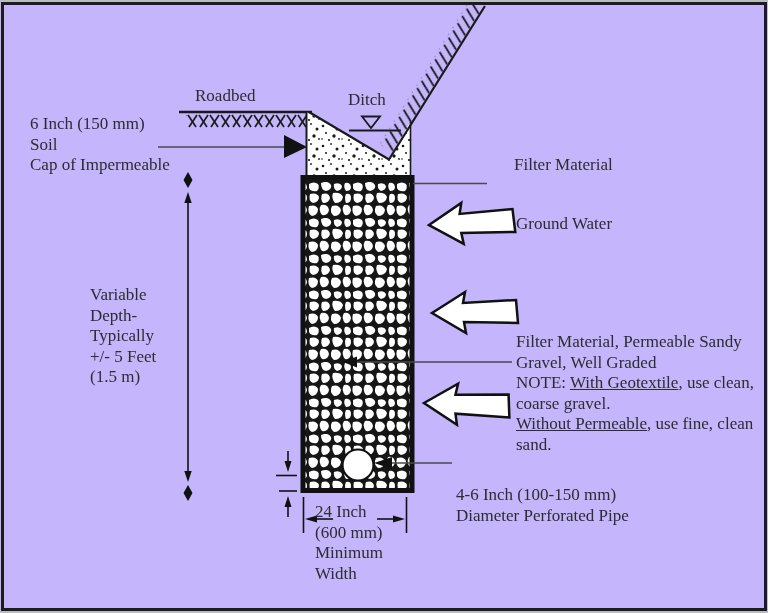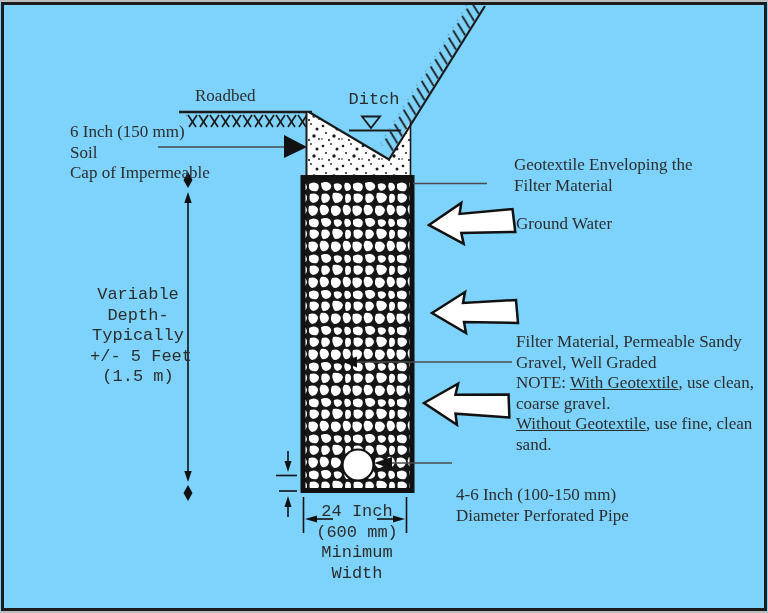--- a/index.html
+++ b/index.html
@@ -1,26 +1,26 @@
 <!DOCTYPE html>
 <html><head>
 <meta charset="utf-8">
 <style>
   html,body{margin:0;padding:0;background:#e8e8e8;}
   .stage{
-    position:relative;width:768px;height:613px;background:#7dd3fc;
+    position:relative;width:768px;height:613px;background:#c4b5fd;
     font-family:"Liberation Serif","DejaVu Serif",serif;color:#2d2d2d;
     overflow:hidden;border-top:2px solid #b9bdbd;border-bottom:2px solid #b9bdbd;
     box-sizing:border-box;
   }
   .frame{position:absolute;left:1px;top:0;right:1px;bottom:0;border:3px solid #1c1c1c;pointer-events:none;z-index:5;}
   .dwg{position:absolute;left:0;top:0;z-index:1;}
   .lbl{position:absolute;z-index:2;font-size:17px;line-height:20.5px;white-space:nowrap;}
   .lbl span{display:block;}
-  .center{text-align:center;font-family:Liberation Mono, monospace;}
+  .center{}
   .inline span{display:inline;margin-top:17px;}
   .ul{text-decoration:underline;}
 </style>
 </head>
 <body>
 
 <div class="stage">
   <div class="frame"></div>
 
   <svg class="dwg" width="768" height="613" viewBox="0 0 768 613">
@@ -150,49 +150,48 @@
   </svg>
 
   <div class="lbl" style="left:195px;top:84px;">
     <span>Roadbed</span>
   </div>
 
   <div class="lbl center" style="left:348px;top:88px;width:52px;">
     <span>Ditch</span>
   </div>
 
-  <div class="lbl" style="left:30px;top:120px;margin-left:40px;">
+  <div class="lbl" style="left:30px;top:112px;">
     <span>6 Inch (150 mm)</span>
     <span>Soil</span>
     <span>Cap of Impermeable</span>
   </div>
 
   <div class="lbl center" style="left:90px;top:283px;width:96px;">
     <span>Variable</span>
     <span>Depth-</span>
     <span>Typically</span>
     <span>+/- 5 Feet</span>
     <span>(1.5 m)</span>
   </div>
 
   <div class="lbl" style="left:514px;top:153px;">
-    <span>Geotextile Enveloping the</span>
     <span>Filter Material</span>
   </div>
 
   <div class="lbl" style="left:516px;top:212px;">
     <span>Ground Water</span>
   </div>
 
   <div class="lbl" style="left:516px;top:330px;">
     <span>Filter Material, Permeable Sandy</span>
     <span>Gravel, Well Graded</span>
     <span class="inline"><span>NOTE: </span><span class="ul">With Geotextile</span><span>, use clean,</span></span>
     <span>coarse gravel.</span>
-    <span class="inline"><span class="ul">Without Geotextile</span><span>, use fine, clean</span></span>
+    <span class="inline"><span class="ul">Without Permeable</span><span>, use fine, clean</span></span>
     <span>sand.</span>
   </div>
 
   <div class="lbl" style="left:456px;top:443px;margin-top:40px;">
     <span>4-6 Inch (100-150 mm)</span>
     <span>Diameter Perforated Pipe</span>
   </div>
 
 
   <div class="lbl center" style="left:315px;top:500px;width:84px;">

